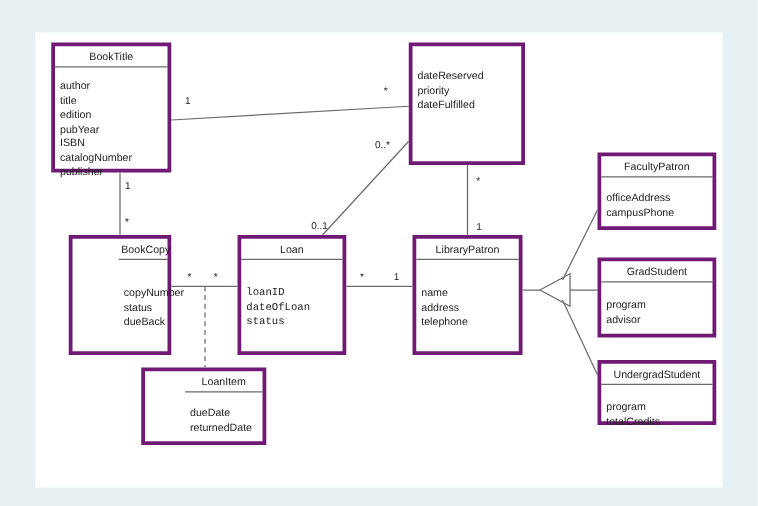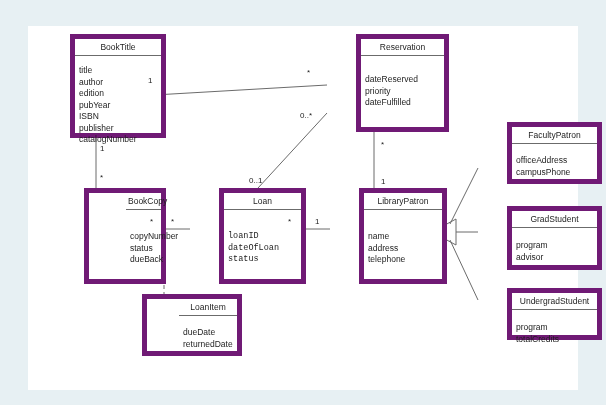--- a/index.html
+++ b/index.html
@@ -32,23 +32,22 @@
     position: absolute;
     left: 0;
     top: 0;
     width: 606px;
     height: 405px;
     pointer-events: none;
   }
   .uml-class {
     position: absolute;
     background: #ffffff;
-    border: 5px solid #701a75;
+    border: 3px solid #701a75;
     box-sizing: border-box;
-    margin-left: 29px;
   }
   .uml-name {
     text-align: center;
     font-size: 8.5px;
     color: #1d1d1d;
     border-bottom: 1px solid #6b6b6b;
     padding: 3px 2px 3px 2px;
     line-height: 10px;
     white-space: nowrap;
   }
@@ -101,32 +100,31 @@
 
       <path d="M 456 232 L 478 232"></path>
 
       <path d="M 450 240 L 478 300"></path>
     </g>
   </svg>
 
   <div class="uml-class" style="left:41px; top:34px; width:96px; height:104px;">
     <div class="uml-name">BookTitle</div>
     <div class="uml-attrs">
+      <div class="uml-attr">author</div>
       <div class="uml-attr">title</div>
-      <div class="uml-attr">author</div>
       <div class="uml-attr">edition</div>
       <div class="uml-attr">pubYear</div>
       <div class="uml-attr">ISBN</div>
+      <div class="uml-attr">catalogNumber</div>
       <div class="uml-attr">publisher</div>
-      <div class="uml-attr">catalogNumber</div>
     </div>
   </div>
 
   <div class="uml-class" style="left:327px; top:34px; width:93px; height:98px;">
-    <div class="uml-name">Reservation</div>
     <div class="uml-attrs" style="padding-top:18px;">
       <div class="uml-attr">dateReserved</div>
       <div class="uml-attr">priority</div>
       <div class="uml-attr">dateFulfilled</div>
     </div>
   </div>
 
   <div class="uml-class" style="left:478px; top:122px; width:95px; height:62px;">
     <div class="uml-name">FacultyPatron</div>
     <div class="uml-attrs" style="padding-top:11px;">

